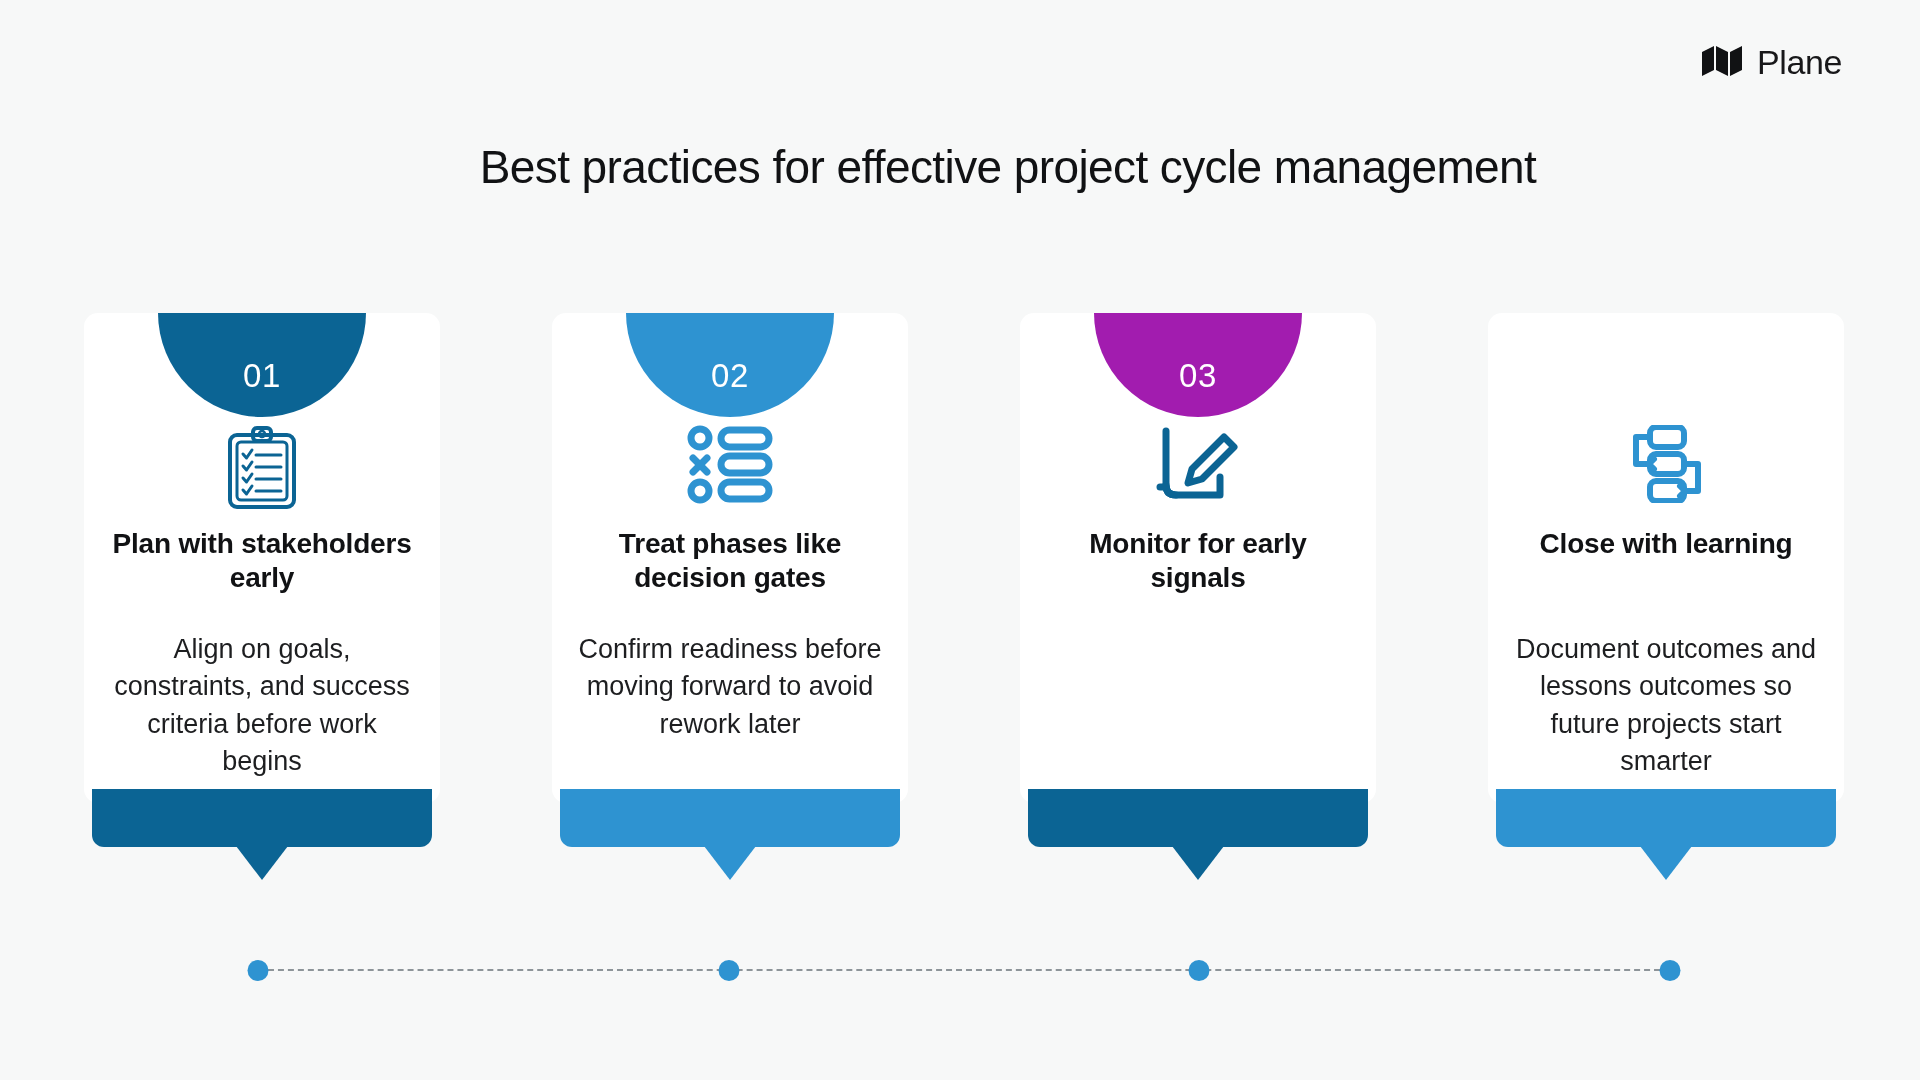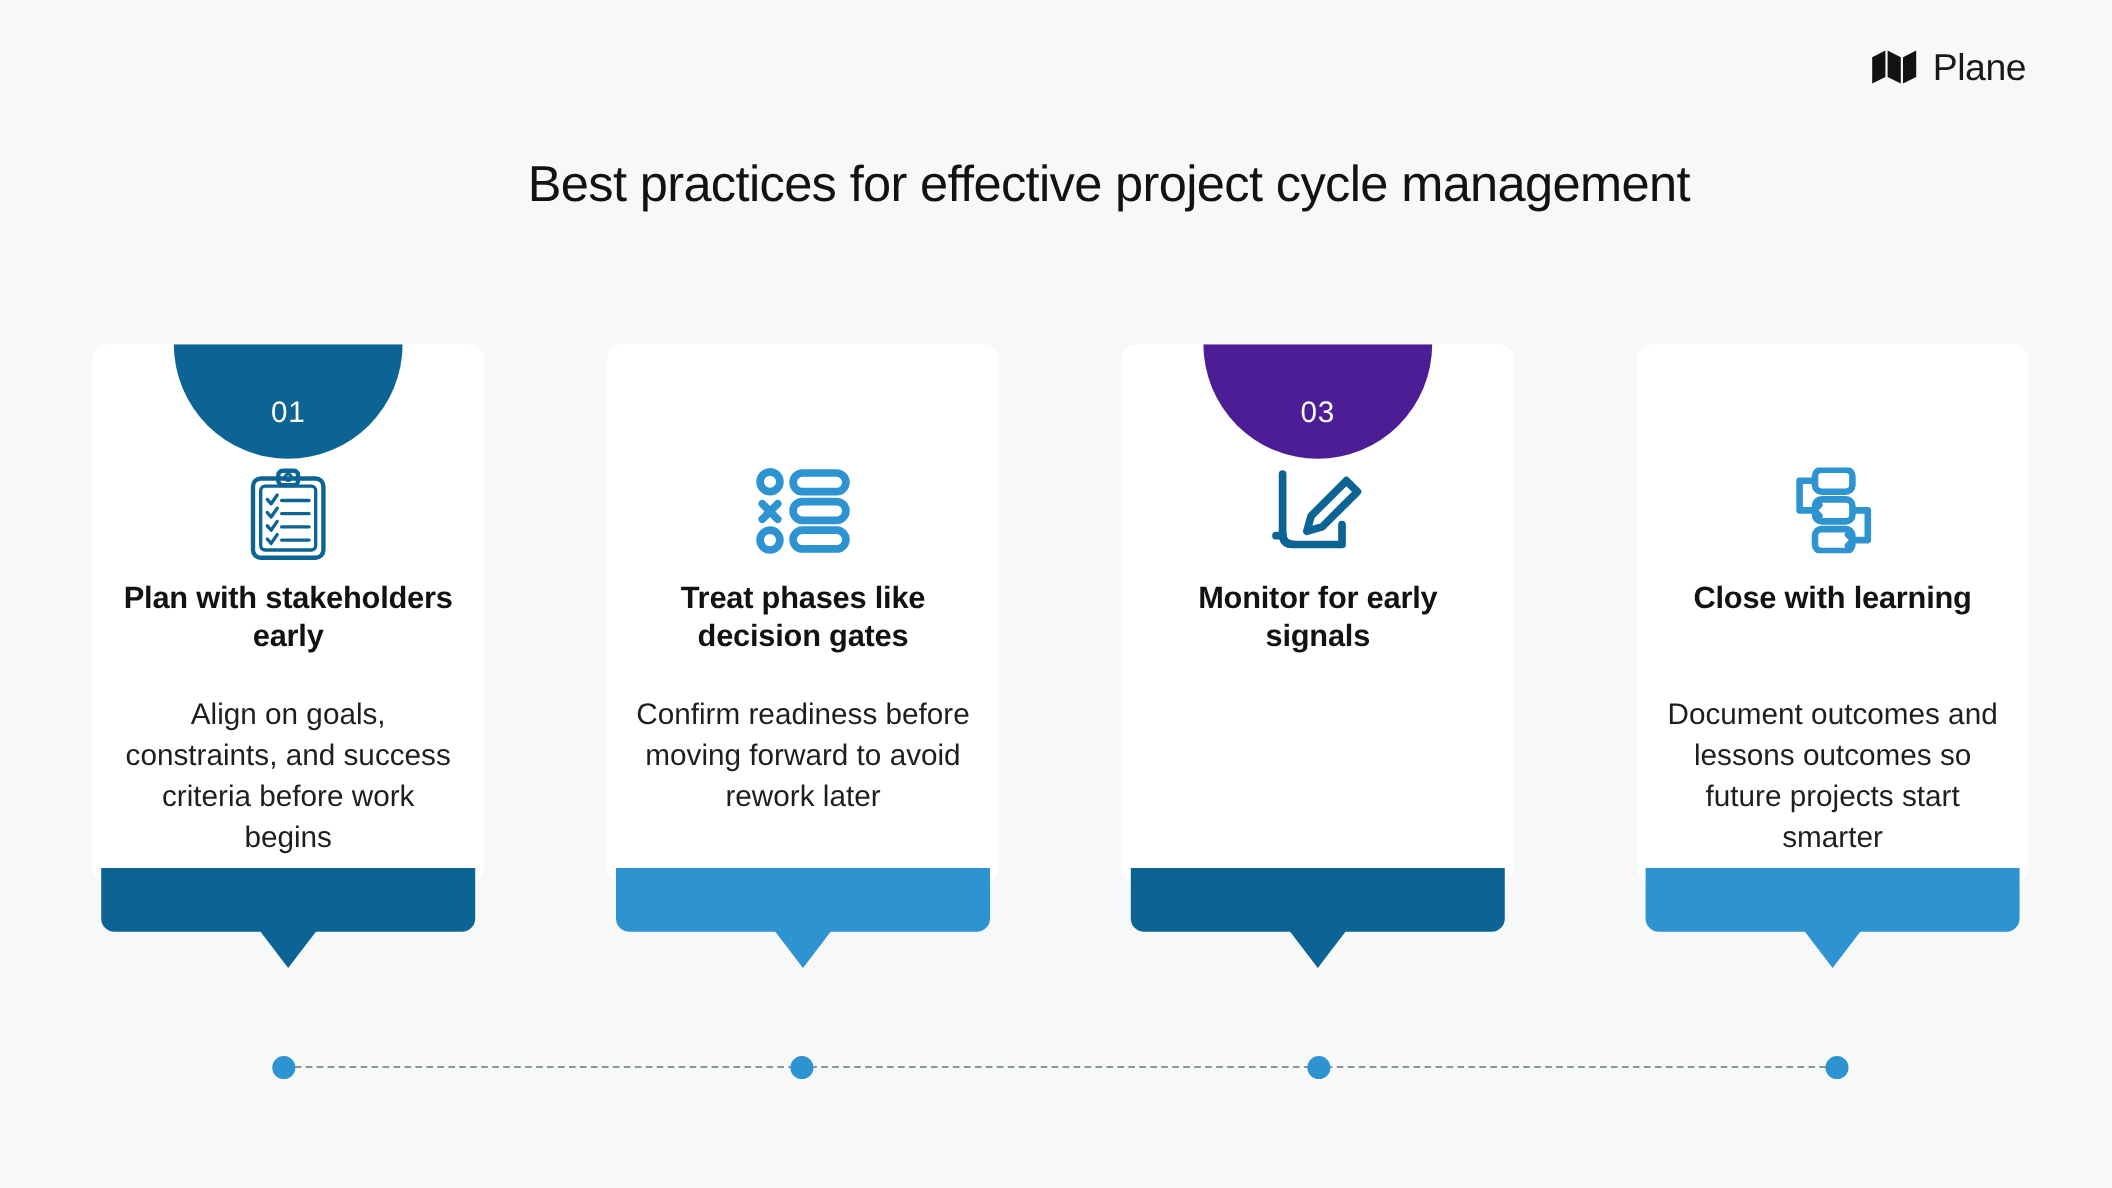--- a/index.html
+++ b/index.html
@@ -89,21 +89,21 @@
     width: 208px;
     height: 104px;
     border-radius: 0 0 104px 104px;
     display: flex;
     align-items: center;
     justify-content: center;
     padding-bottom: 22px;
   }
   .card-badge-num {
     color: #ffffff;
-    font-size: 27px;
+    font-size: 33px;
     font-weight: 400;
     letter-spacing: 0.6px;
     margin-top: 43px;
   }
 
   
   .card-icon {
     position: absolute;
     top: 112px;
     left: 0;
@@ -232,20 +232,23 @@
         </div>
         <div class="card-heading">Plan with stakeholders early</div>
         <div class="card-text">Align on goals, constraints, and success criteria before work begins</div>
       </div>
       <div class="card-footer" style="background:#0B6494"></div>
       <div class="card-pointer" style="border-top-color:#0B6494"></div>
     </div>
 
     <div class="card-col">
       <div class="card-body">
+        <div class="card-badge" style="background:#2E93D1">
+          <span class="card-badge-num">02</span>
+        </div>
         <div class="card-icon">
           <svg width="86" height="80" viewBox="0 0 86 80" aria-hidden="true">
             <circle cx="13" cy="13" r="9" fill="none" stroke="#2E93D1" stroke-width="7"></circle>
             <rect x="34" y="5" width="48" height="17" rx="8.5" fill="none" stroke="#2E93D1" stroke-width="7"></rect>
             <g stroke="#2E93D1" stroke-width="7" stroke-linecap="round">
               <line x1="6" y1="33" x2="20" y2="47"></line>
               <line x1="20" y1="33" x2="6" y2="47"></line>
             </g>
             <rect x="34" y="31" width="48" height="17" rx="8.5" fill="none" stroke="#2E93D1" stroke-width="7"></rect>
             <circle cx="13" cy="66" r="9" fill="none" stroke="#2E93D1" stroke-width="7"></circle>
@@ -254,21 +257,21 @@
         </div>
         <div class="card-heading">Treat phases like decision gates</div>
         <div class="card-text">Confirm readiness before moving forward to avoid rework later</div>
       </div>
       <div class="card-footer" style="background:#2E93D1"></div>
       <div class="card-pointer" style="border-top-color:#2E93D1"></div>
     </div>
 
     <div class="card-col">
       <div class="card-body">
-        <div class="card-badge" style="background:#4c1d95">
+        <div class="card-badge" style="background:#a21caf">
           <span class="card-badge-num">03</span>
         </div>
         <div class="card-icon">
           <svg width="84" height="84" viewBox="0 0 84 84" aria-hidden="true">
             <path d="M10 6 L10 60 Q10 70 20 70 L64 70 L64 52" fill="none" stroke="#0B6494" stroke-width="7" stroke-linecap="round" stroke-linejoin="round"></path>
             <path d="M10 60 Q10 70 20 70" fill="none" stroke="#0B6494" stroke-width="7" stroke-linecap="round"></path>
             <path d="M4 62 L10 62" fill="none" stroke="#0B6494" stroke-width="7" stroke-linecap="round"></path>
             <path d="M36 44 L68 12 L78 22 L46 54 L32 58 Z" fill="none" stroke="#0B6494" stroke-width="7" stroke-linejoin="round" stroke-linecap="round"></path>
           </svg>
         </div>

